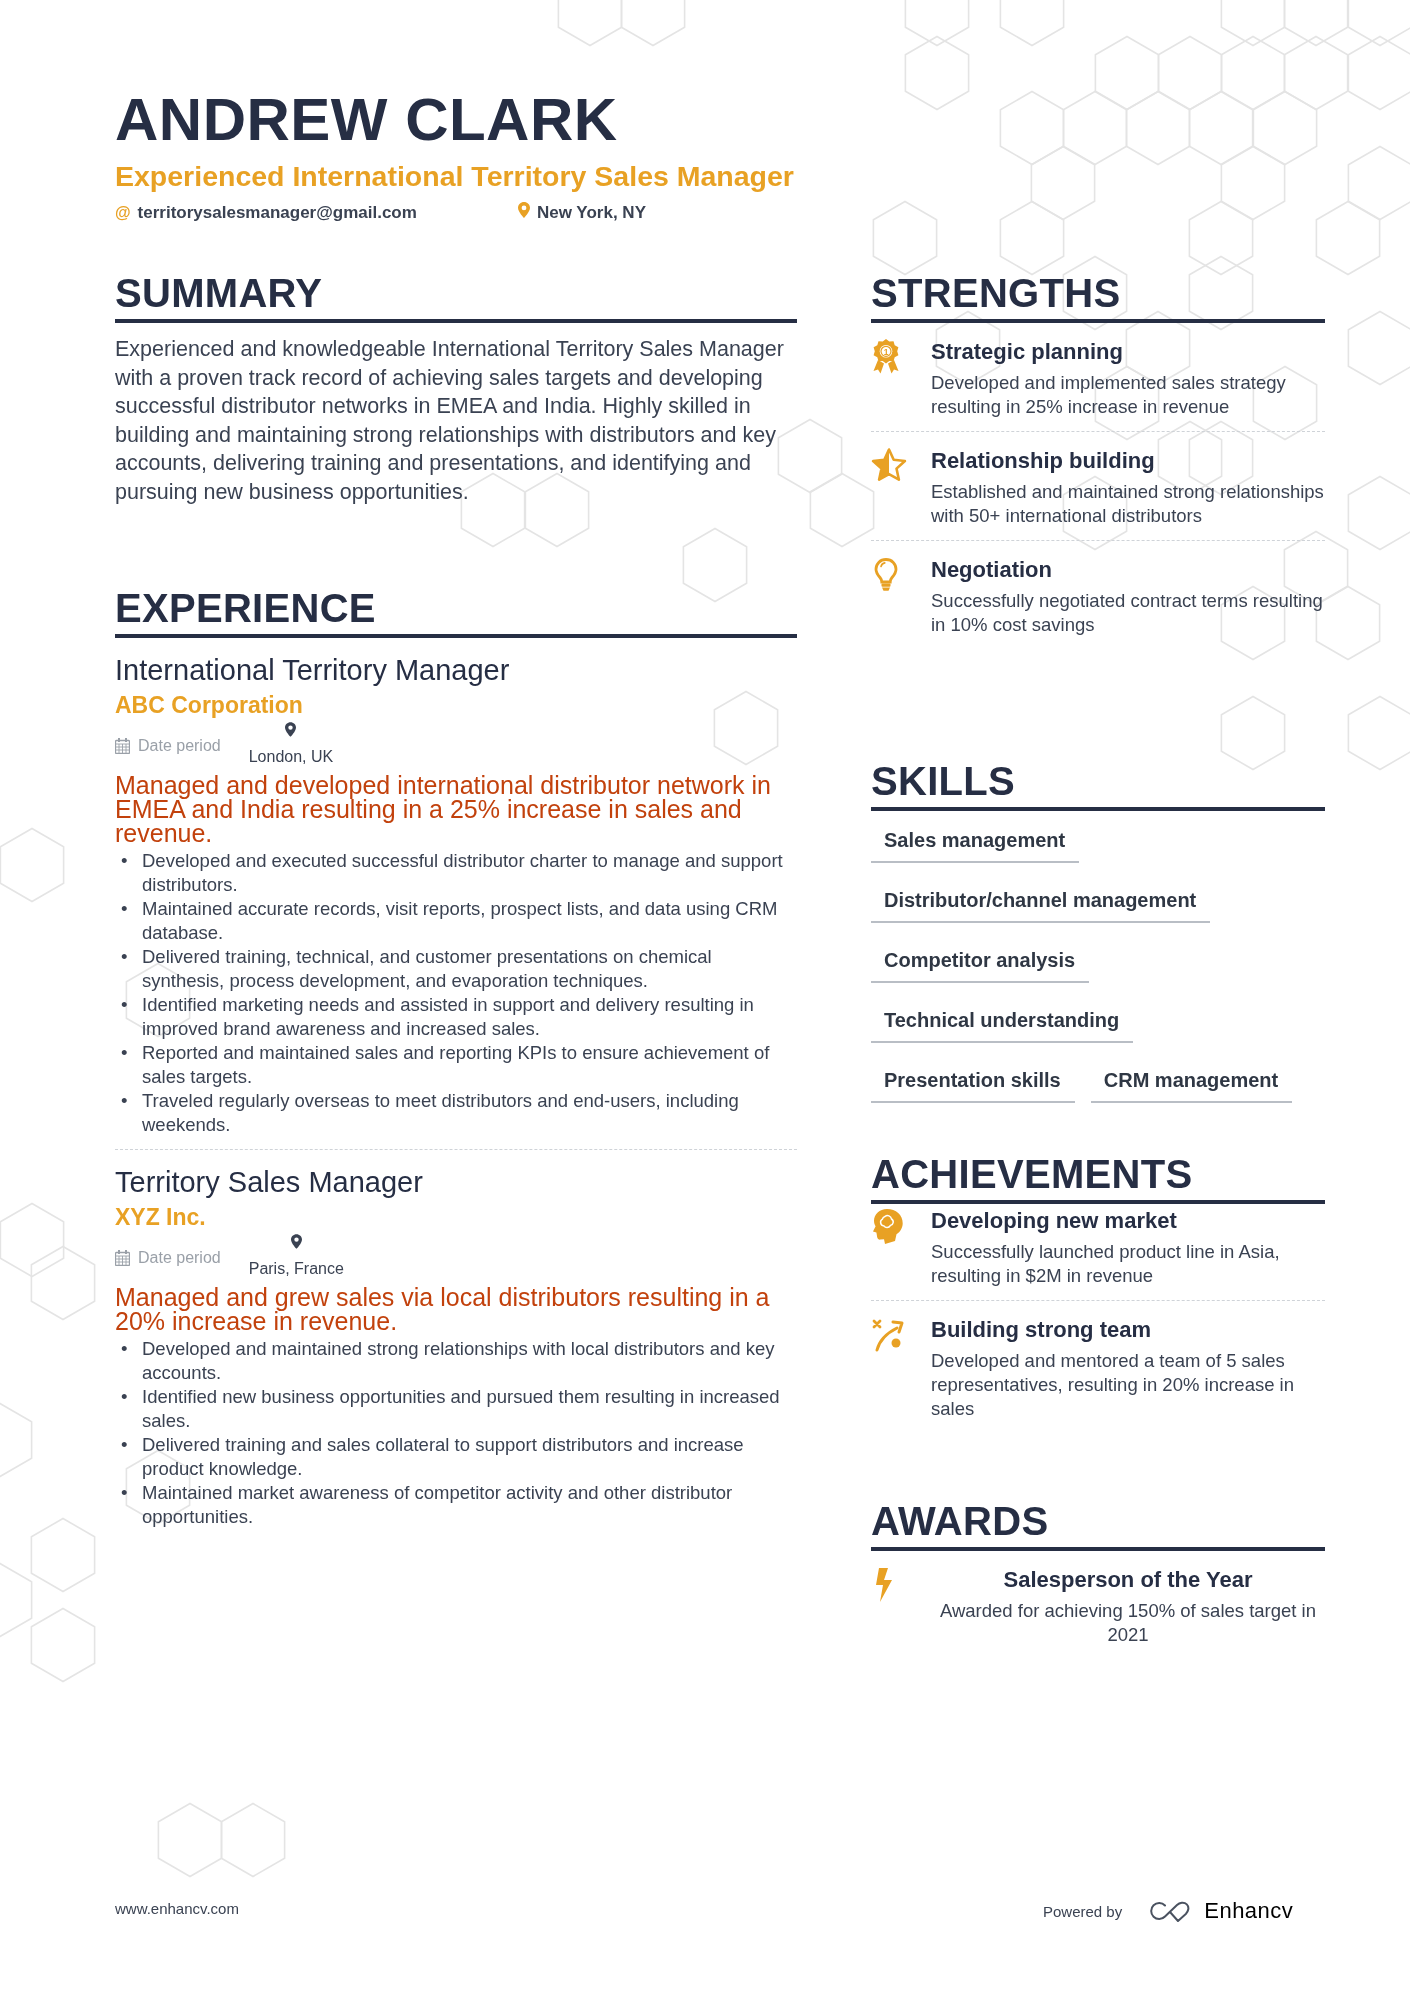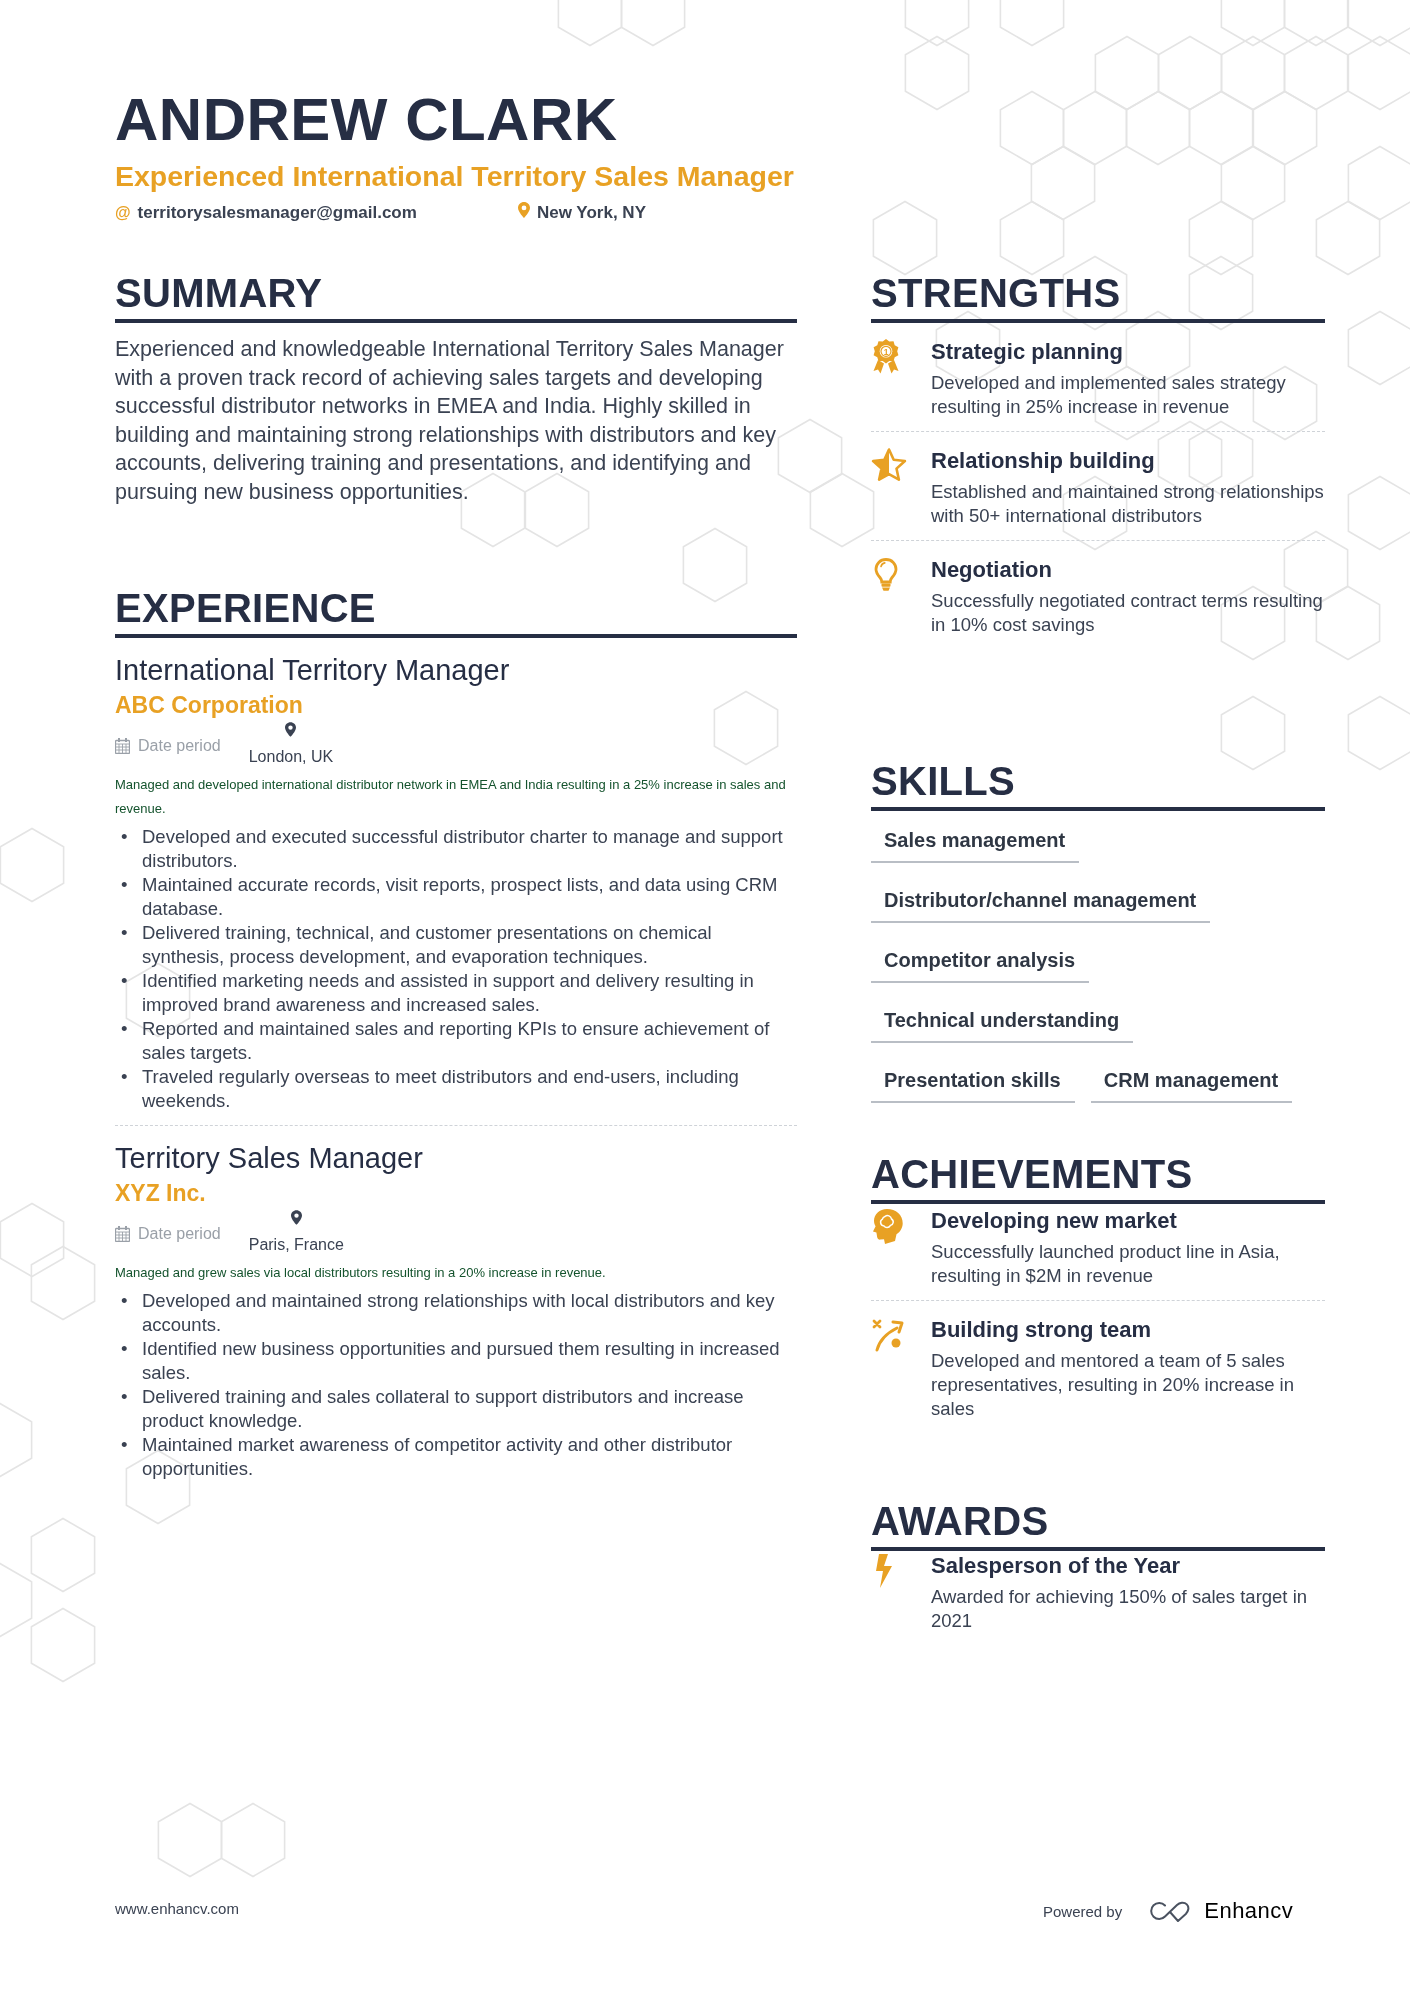--- a/index.html
+++ b/index.html
@@ -19,21 +19,21 @@
   .left-col { position: absolute; left: 100px; width: 682px; }
   .right-col { position: absolute; left: 856px; width: 454px; }
 
   .summary-text { font-size: 21.5px; line-height: 28.5px; color: #3a4252; margin-top: 12px; }
 
   .job-title { font-size: 29px; line-height: 36px; color: #262e44; font-weight: 400; }
   .job-company { font-size: 23px; font-weight: 700; color: #e8a124; line-height: 30px; margin-top: 2px; }
   .job-meta { display: flex; align-items: center; font-size: 16px; line-height: 24px; margin-top: 2px; }
   .job-meta .date { color: #9aa0a8; display: flex; align-items: center; gap: 8px; }
   .job-meta .loc { color: #3a4252; display: flex; align-items: center; gap: 8px; margin-left: 28px; flex-direction: column; }
-  .job-desc { font-size: 13px; line-height: 24px; color: #14532d; margin-top: 4px; }
+  .job-desc { font-size: 25px; line-height: 24px; color: #c2410c; margin-top: 4px; }
   .bullets { list-style: none; margin-top: 4px; }
   .bullets li { position: relative; padding-left: 27px; font-size: 18.5px; line-height: 24px; color: #3a4252; }
   .bullets li::before { content: "•"; position: absolute; left: 6px; top: 0; color: #3a4252; }
   .job-divider { border-top: 1.5px dashed #cfd3d8; margin: 12px 0 14px 0; }
 
   .item { display: flex; }
   .item .icon { width: 60px; flex: 0 0 60px; padding-top: 2px; }
   .item .icon svg { display: block; }
   .item .txt { flex: 1; }
   .item .ttl { font-size: 22px; font-weight: 700; color: #262e44; line-height: 30px; }
@@ -311,21 +311,21 @@
         <div class="ttl">Building strong team</div>
         <div class="dsc">Developed and mentored a team of 5 sales representatives, resulting in 20% increase in sales</div>
       </div>
     </div>
   </div>
 
   <div class="right-col" style="top:1497px;">
     <div class="section-title">AWARDS</div>
     <div class="section-rule"></div>
 
-    <div class="item" style="">
+    <div class="item" style="margin-top:14px;text-align:center;">
       <div class="icon">
         <svg width="24" height="36" viewBox="0 0 24 36">
             <path d="M8 1l-3 17h7l-3 17 12-22h-8l4-12z" fill="#e8a124"></path>
           </svg>
       </div>
       <div class="txt">
         <div class="ttl">Salesperson of the Year</div>
         <div class="dsc">Awarded for achieving 150% of sales target in 2021</div>
       </div>
     </div>

